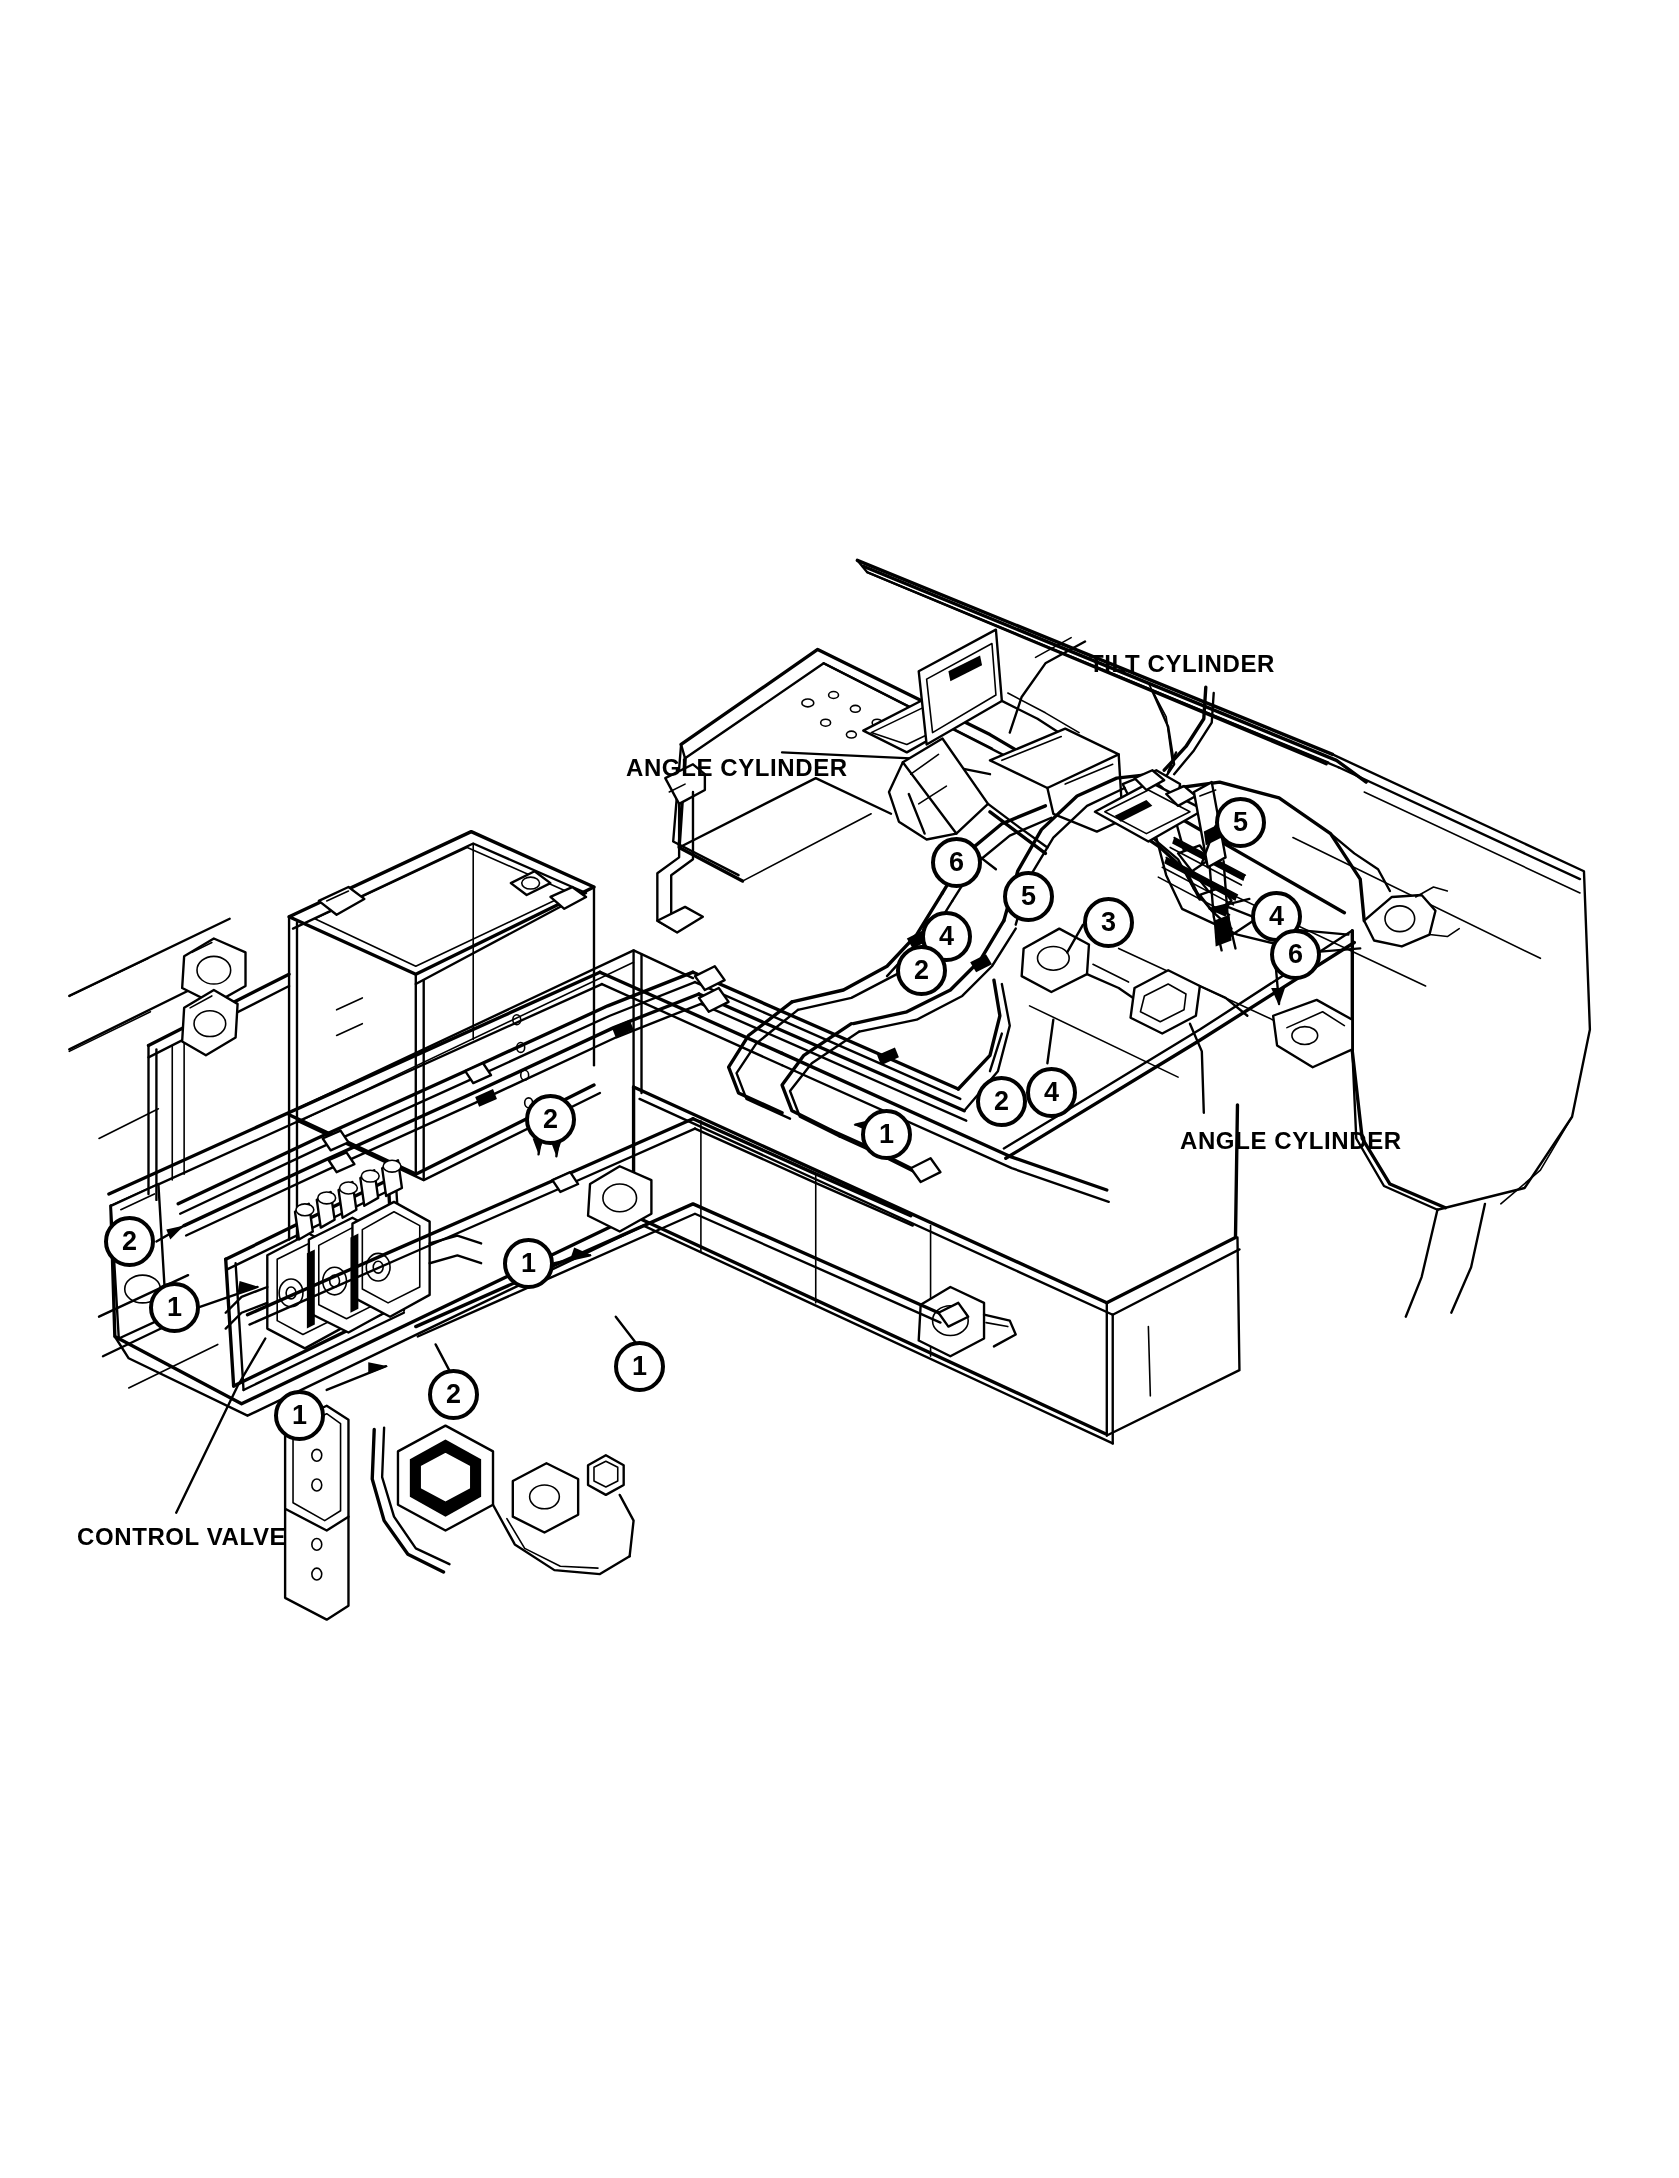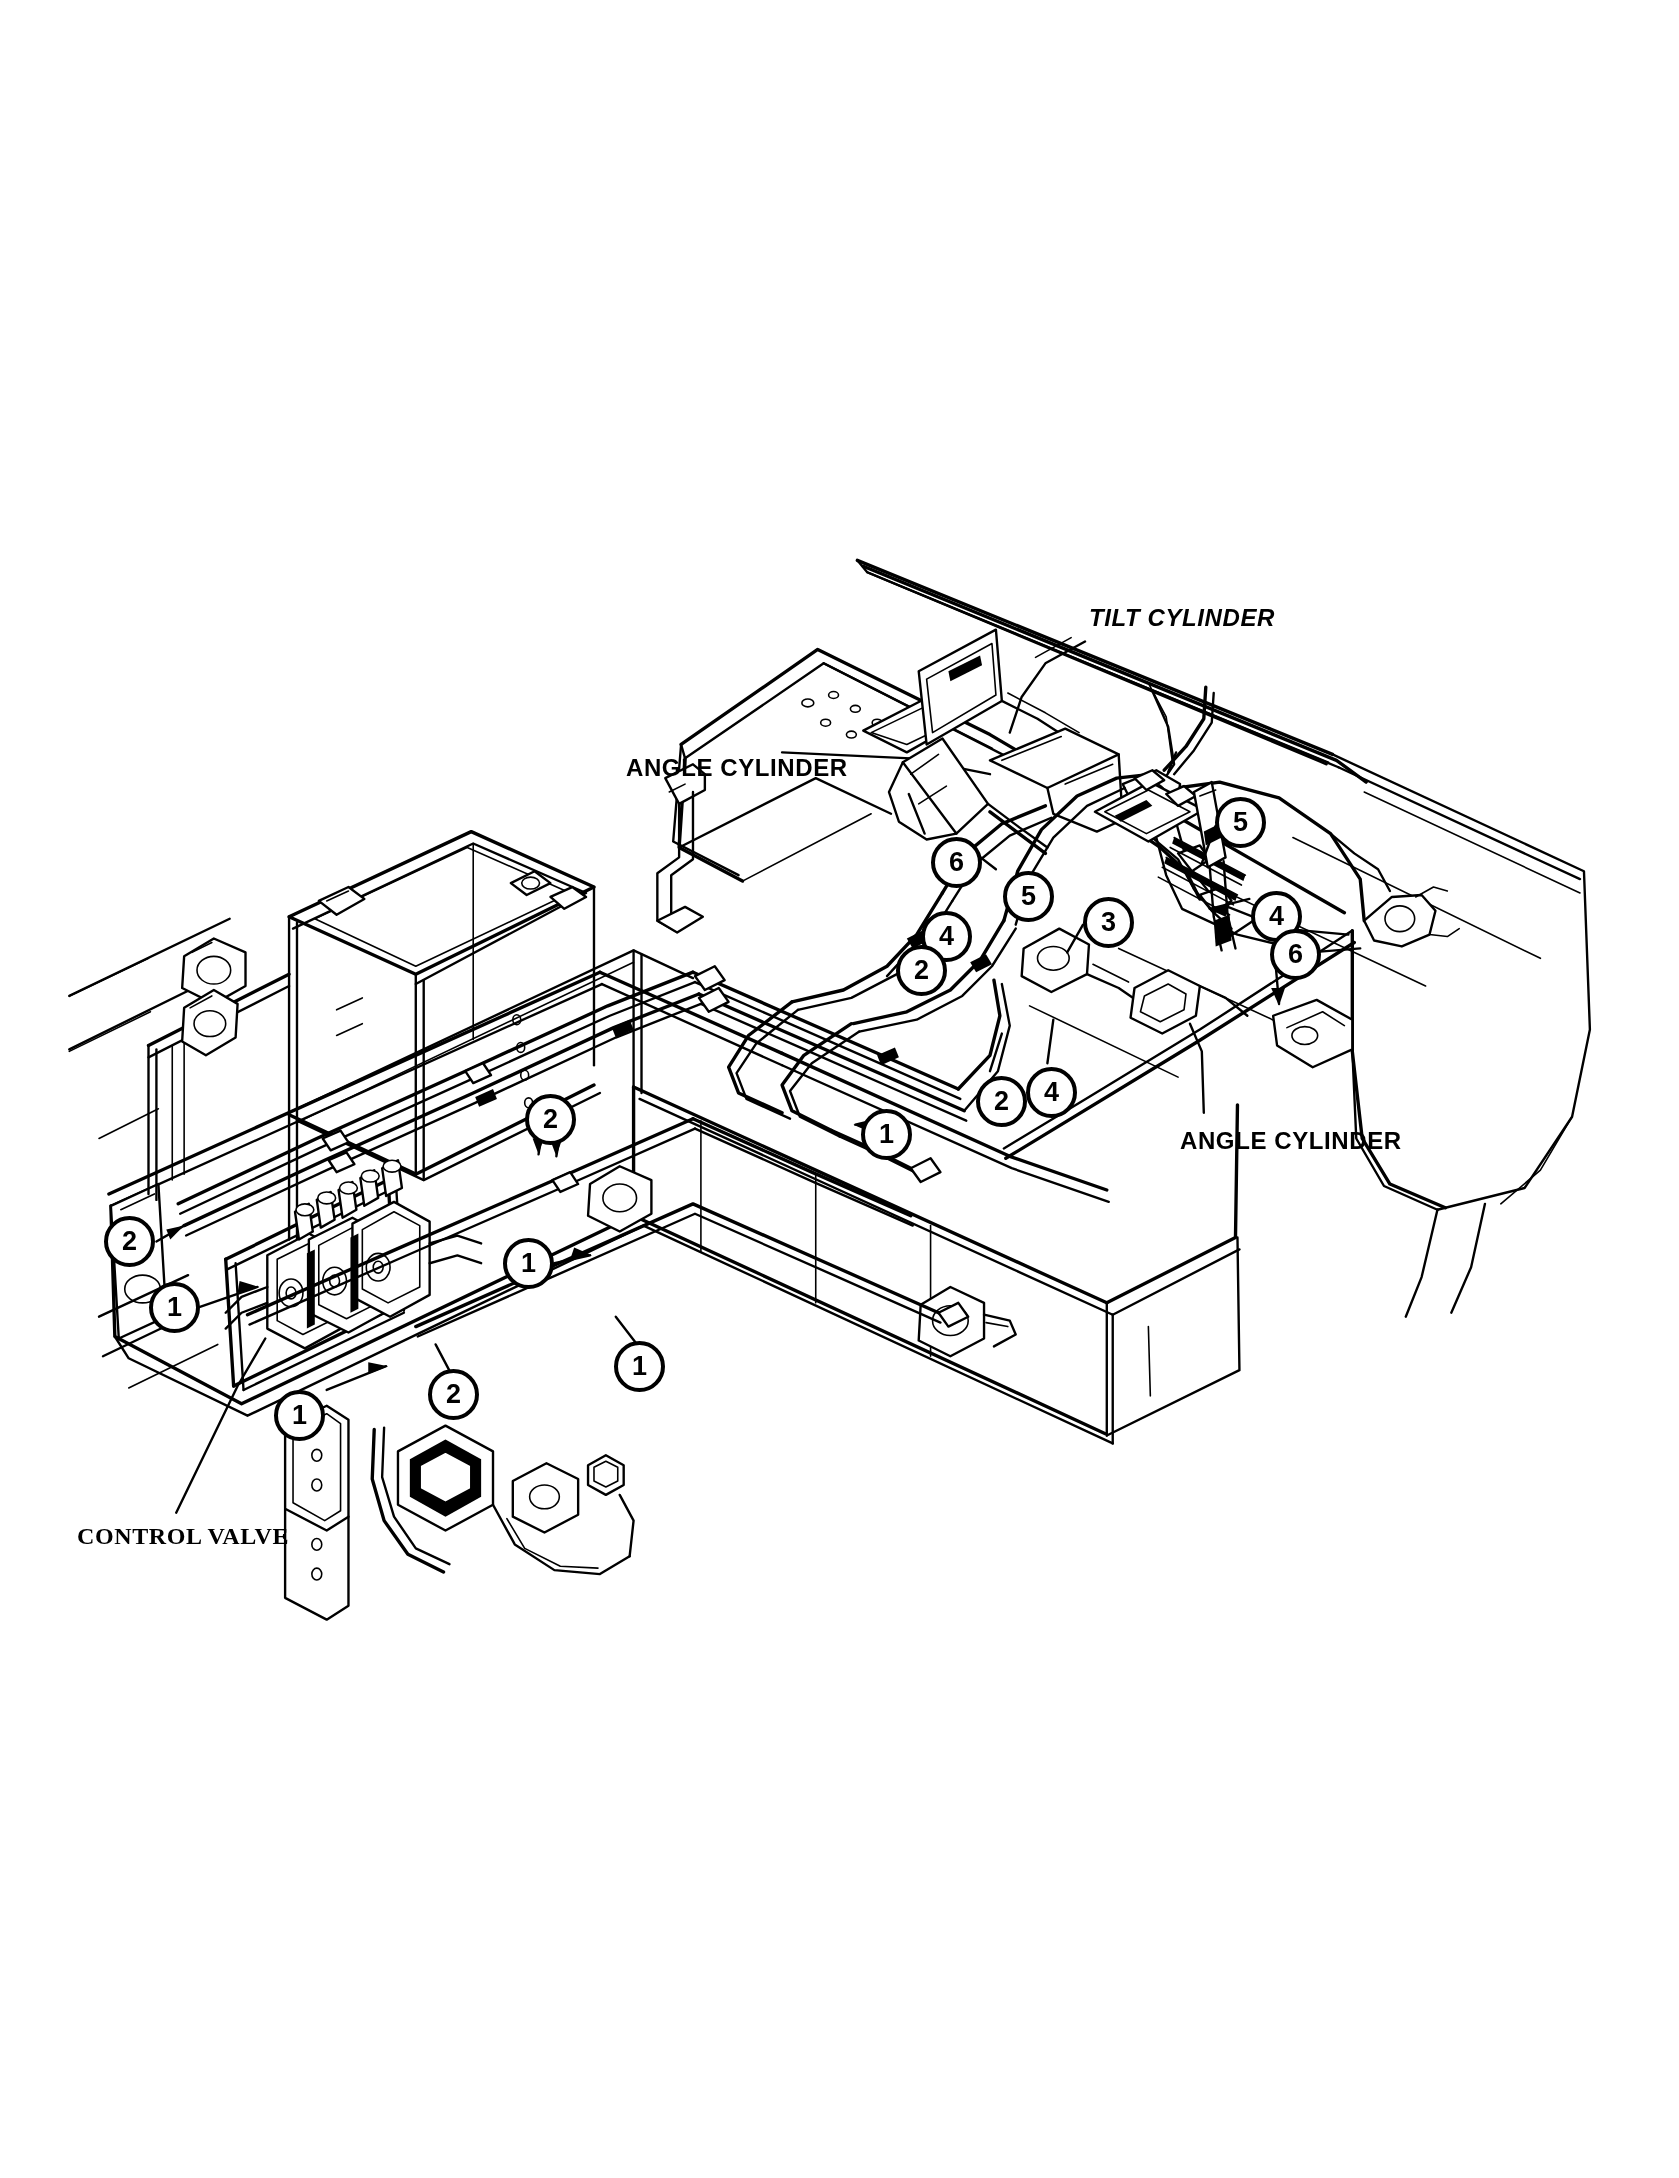--- a/index.html
+++ b/index.html
@@ -506,24 +506,24 @@
       <path class="sol" d="M1292,1016 L1284,998 L1298,998 Z"></path>
       <path class="ln" d="M1272,926 L1236,950"></path>
 
       <path class="ln" d="M1216,1124 L1214,1062 L1202,1034"></path>
 
       <path class="ln" d="M178,1528 L240,1400 L268,1352"></path>
     </g>
 
   </svg>
 
-  <div class="label" style="left:1089px; top:604px;font-style:italic;">TILT CYLINDER</div>
+  <div class="label" style="left:1089px; top:650px;">TILT CYLINDER</div>
   <div class="label" style="left:626px;  top:754px;">ANGLE CYLINDER</div>
   <div class="label" style="left:1180px; top:1127px;">ANGLE CYLINDER</div>
-  <div class="label" style="left:77px;   top:1523px;font-family:Liberation Serif, serif;">CONTROL VALVE</div>
+  <div class="label" style="left:77px;   top:1523px;">CONTROL VALVE</div>
 
   <div class="callout" style="left:931px;  top:837px;">6</div>
   <div class="callout" style="left:1003px; top:871px;">5</div>
   <div class="callout" style="left:921px;  top:911px;">4</div>
   <div class="callout" style="left:896px;  top:945px;">2</div>
   <div class="callout" style="left:1083px; top:897px;">3</div>
   <div class="callout" style="left:1215px; top:797px;">5</div>
   <div class="callout" style="left:1251px; top:891px;">4</div>
   <div class="callout" style="left:1270px; top:929px;">6</div>
   <div class="callout" style="left:525px;  top:1094px;">2</div>

